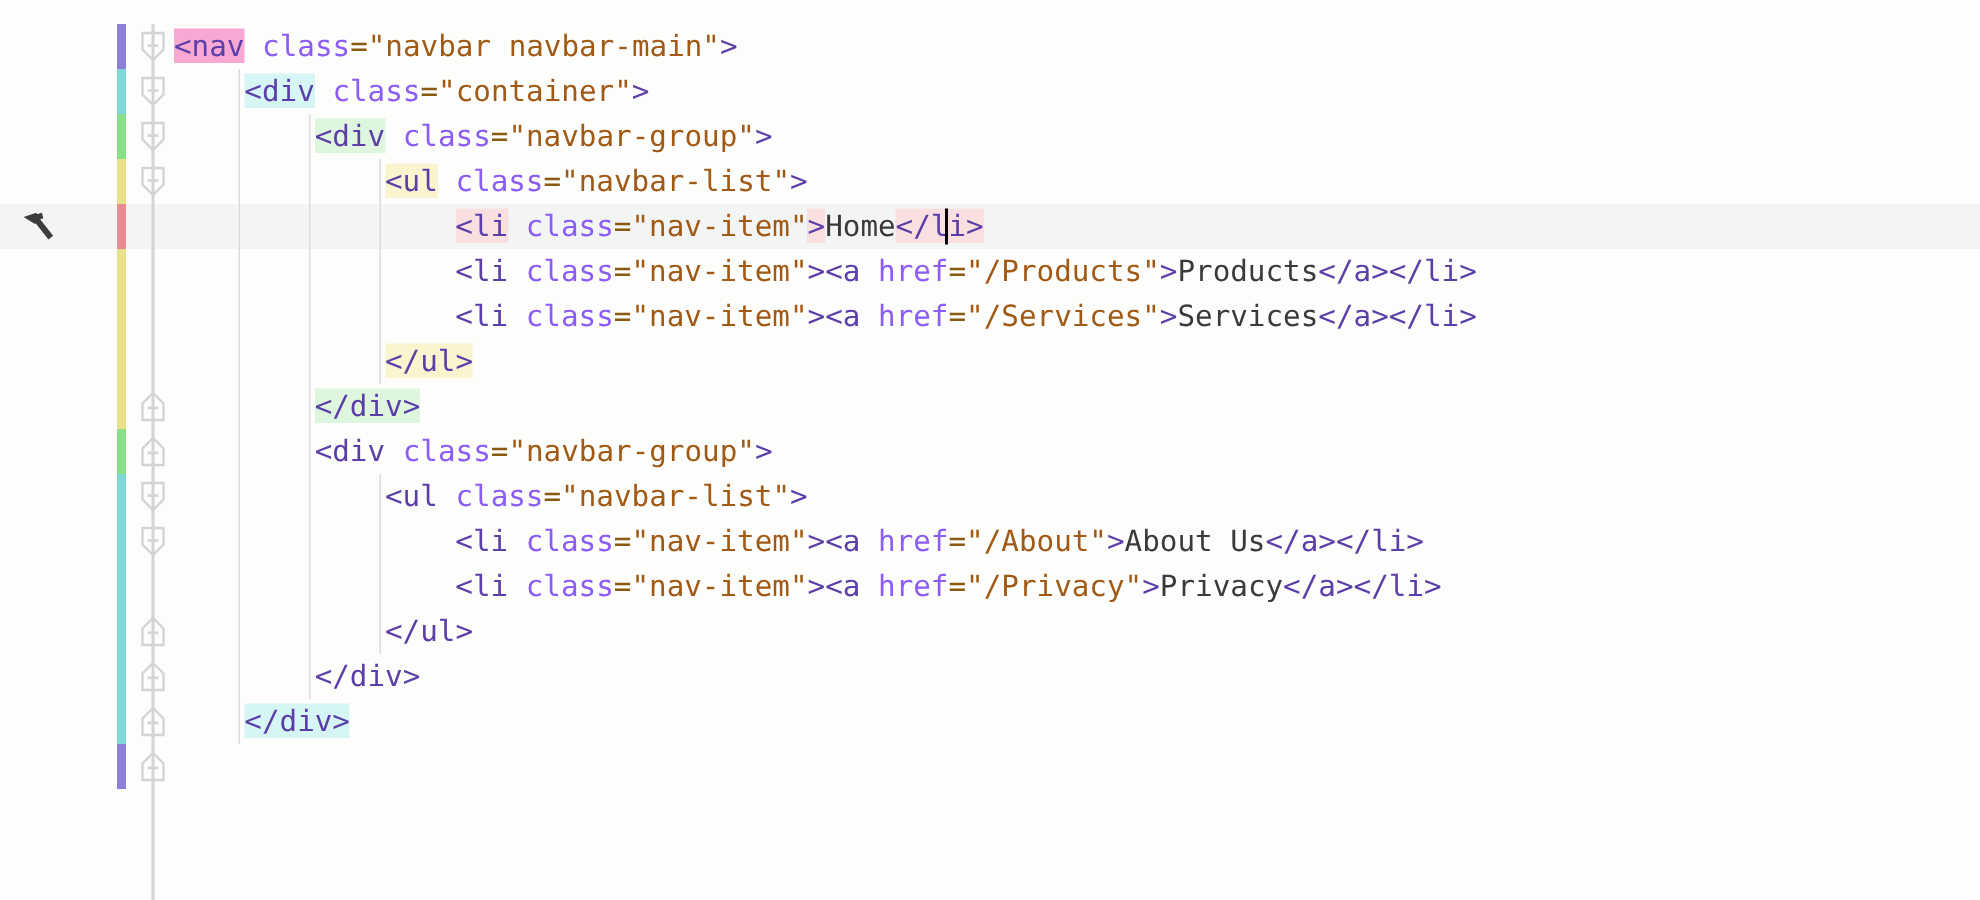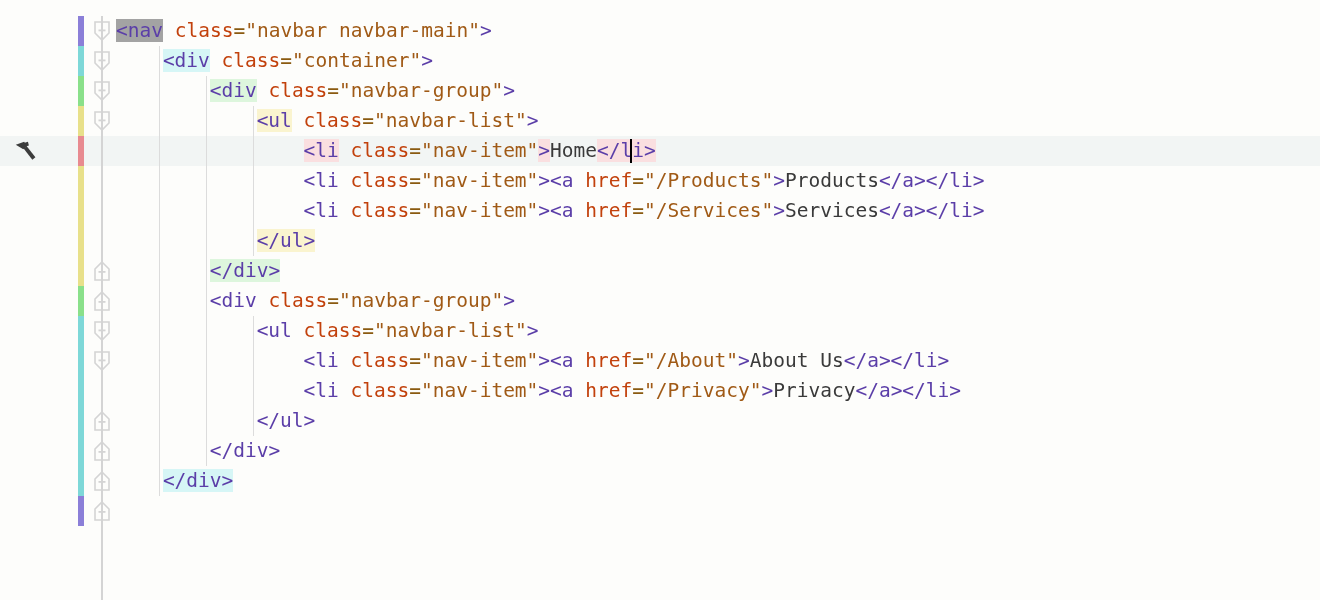--- a/index.html
+++ b/index.html
@@ -106,27 +106,27 @@
   .iguide {
     position: absolute;
     top: 0;
     width: 1px;
     background: #dcdcdc;
   }
 
   
   .t-punct    { color: #5b3ea8; }
   .t-tag      { color: #5b3ea8; }
-  .t-attr     { color: #c2410c; text-align: center; }
+  .t-attr     { color: #8b5cf6; text-align: center; }
   .t-eq       { color: #8a5a10; }
   .t-str      { color: #a05a16; }
   .t-text     { color: #3a3a3a; }
 
   
-  .hl-purple  { background: #a3a3a3; }
+  .hl-purple  { background: #f9a8d4; }
   .hl-cyan    { background: #d6f6f6; }
   .hl-green   { background: #ddf6dd; }
   .hl-yellow  { background: #faf4cf; }
   .hl-pink    { background: #fadfe0; }
 
   
   #caret {
     position: absolute;
     width: 2px;
     height: 24px;

